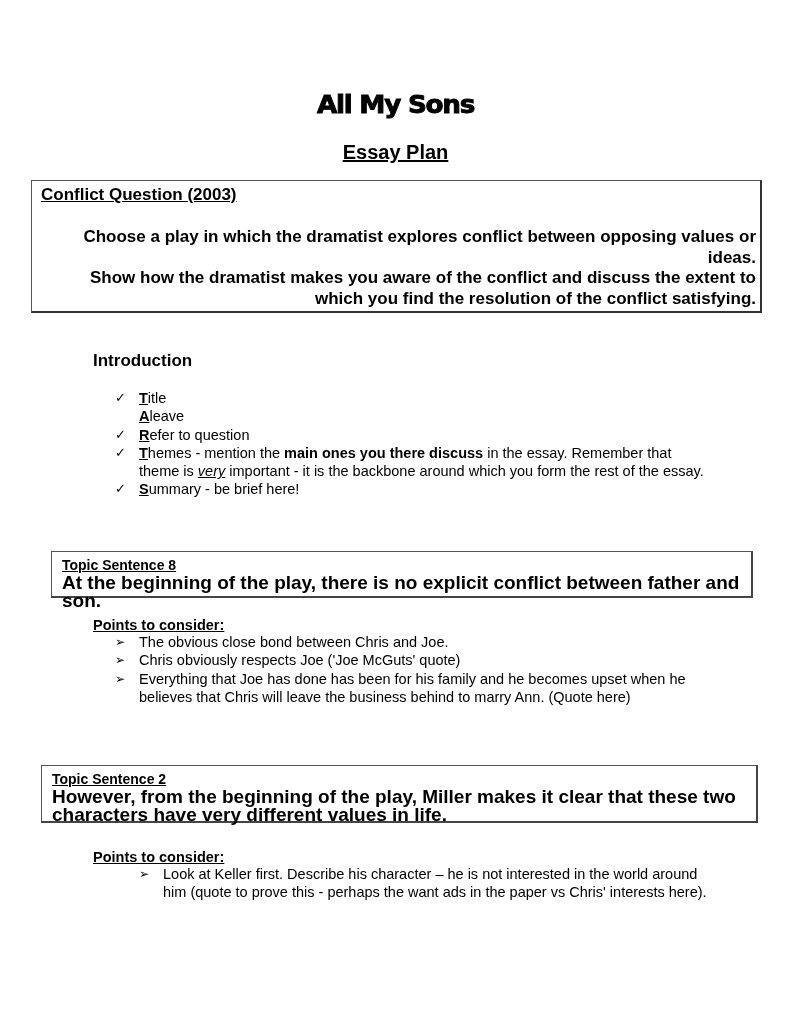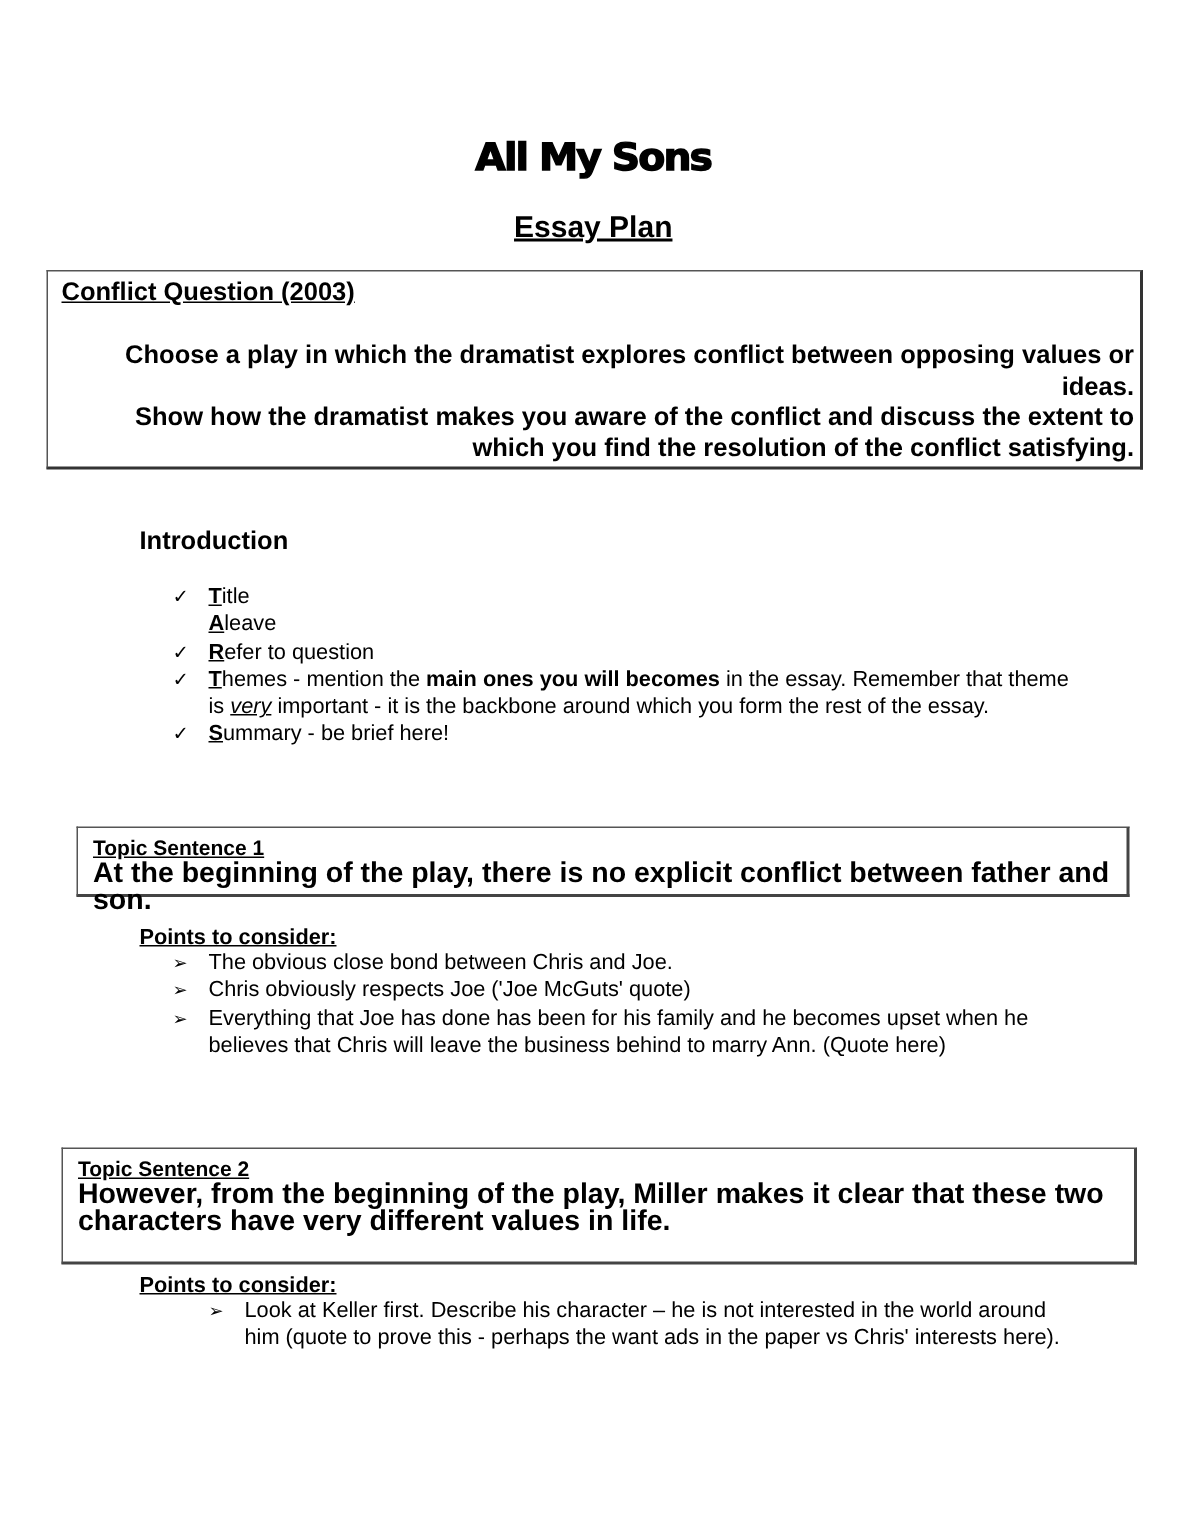--- a/index.html
+++ b/index.html
@@ -144,50 +144,50 @@
   </li>
   <li>
     <span class="init">A</span><span>leave</span>
   </li>
   <li>
     <span class="tick">✓</span>
     <span class="init">R</span><span>efer to question</span>
   </li>
   <li>
     <span class="tick">✓</span>
-    <span class="init">T</span><span>hemes - mention the </span><b>main ones you will becomes</b><span> in the essay. Remember that theme is </span><i style="text-decoration:underline">very</i><span> important - it is the backbone around which you form the rest of the essay.</span>
+    <span class="init">T</span><span>hemes - mention the </span><b>main ones you there discuss</b><span> in the essay. Remember that theme is </span><i style="text-decoration:underline">very</i><span> important - it is the backbone around which you form the rest of the essay.</span>
   </li>
   <li>
     <span class="tick">✓</span>
     <span class="init">S</span><span>ummary - be brief here!</span>
   </li>
 </ul>
 
 <div class="abs topic-box" style="left:51px; top:551px; width:702px; height:47px;">
-  <div class="topic-heading">Topic Sentence 1</div>
+  <div class="topic-heading">Topic Sentence 8</div>
   <div class="topic-text">At the beginning of the play, there is no explicit conflict between father and son.</div>
 </div>
 
 <div class="abs points-heading" style="left:93px; top:617px;">Points to consider:</div>
 <ul class="abs points-list" style="left:115px; top:633px; width:600px;">
   <li>
     <span class="arrow">➢</span>
     <span>The obvious close bond between Chris and Joe.</span>
   </li>
   <li>
     <span class="arrow">➢</span>
     <span>Chris obviously respects Joe ('Joe McGuts' quote)</span>
   </li>
   <li>
     <span class="arrow">➢</span>
     <span>Everything that Joe has done has been for his family and he becomes upset when he believes that Chris will leave the business behind to marry Ann. (Quote here)</span>
   </li>
 </ul>
 
-<div class="abs topic-box" style="left:41px; top:765px; width:717px; height:78px;">
+<div class="abs topic-box" style="left:41px; top:765px; width:717px; height:58px;">
   <div class="topic-heading">Topic Sentence 2</div>
   <div class="topic-text">However, from the beginning of the play, Miller makes it clear that these two characters have very different values in life.</div>
 </div>
 
 <div class="abs points-heading" style="left:93px; top:849px;">Points to consider:</div>
 <ul class="abs points-list" style="left:139px; top:865px; width:580px;">
   <li>
     <span class="arrow">➢</span>
     <span>Look at Keller first.  Describe his character – he is not interested in the world around him (quote to prove this - perhaps the want ads in the paper vs Chris' interests here).</span>
   </li>

